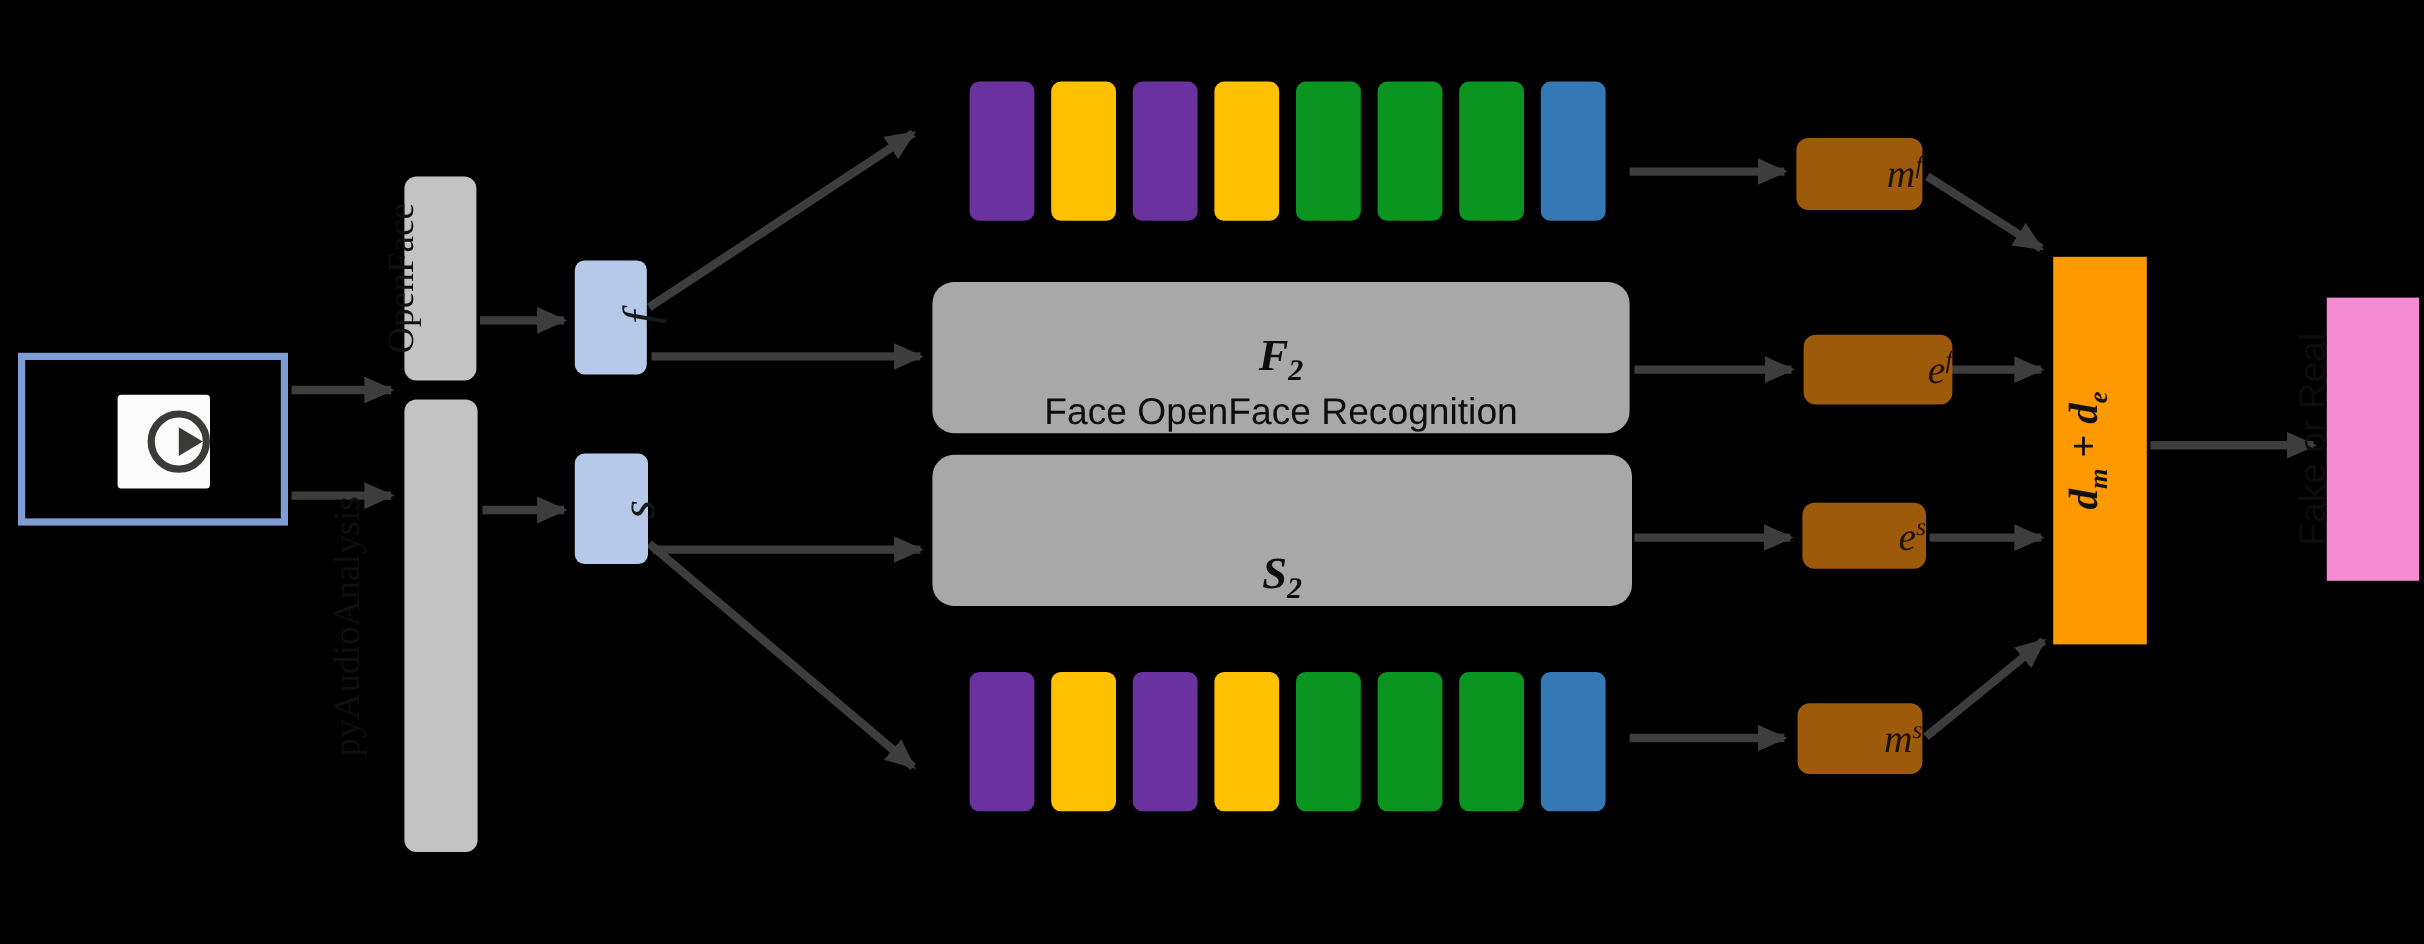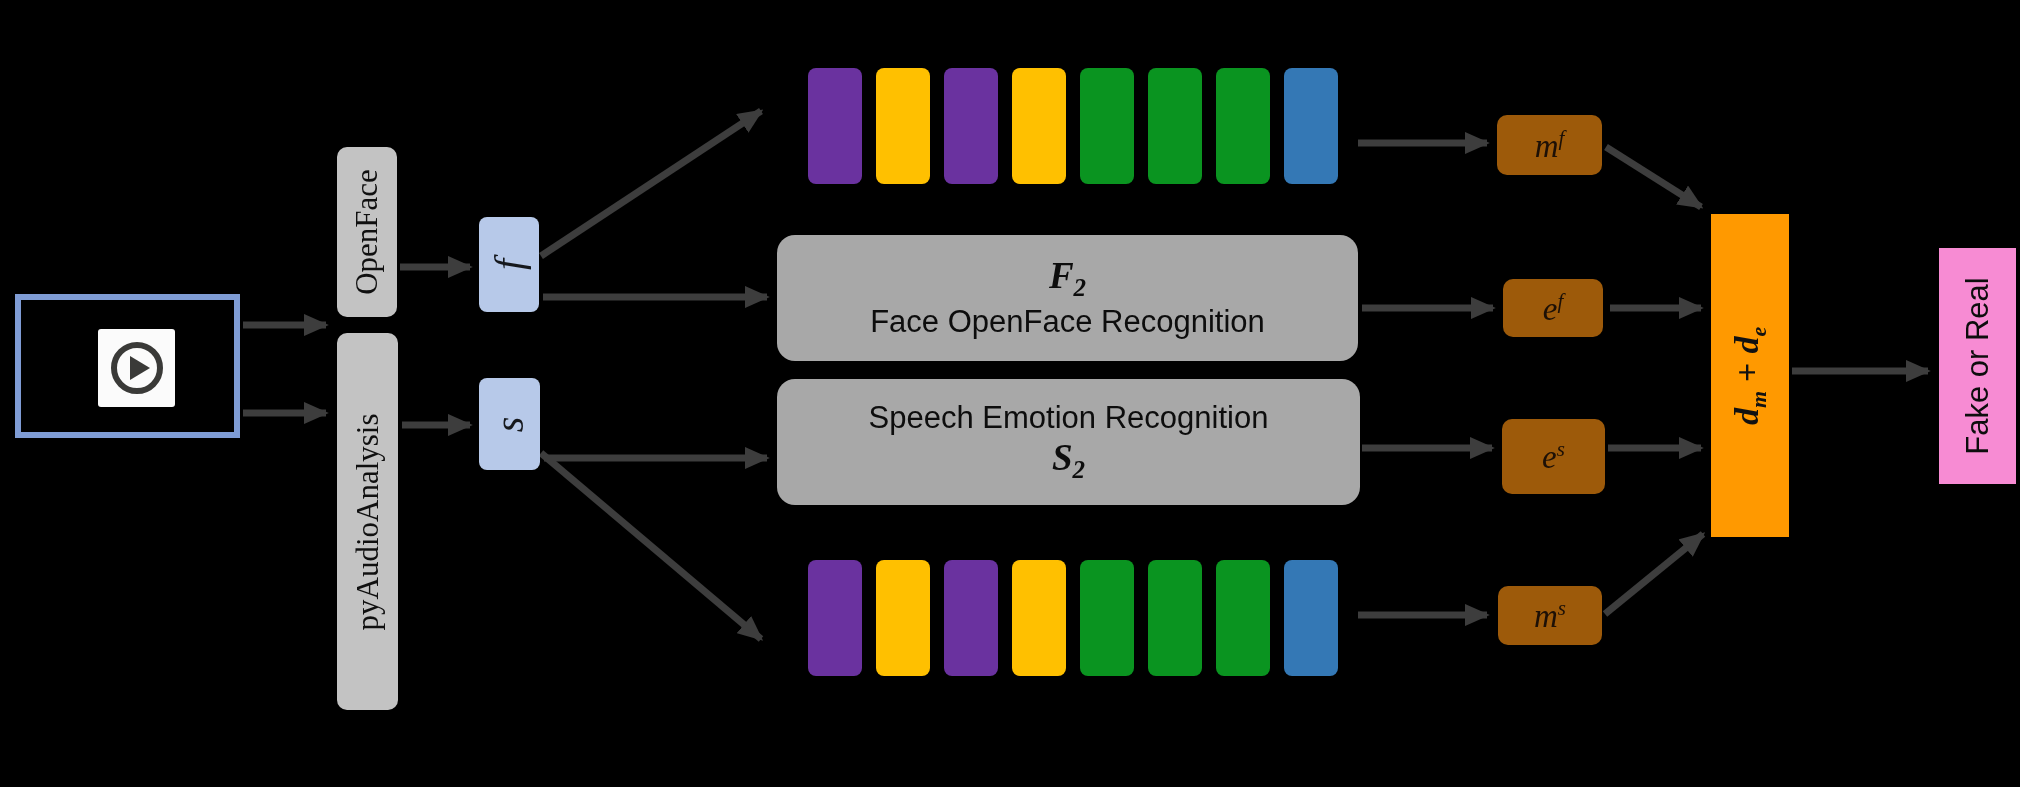--- a/index.html
+++ b/index.html
@@ -1,21 +1,21 @@
 <!DOCTYPE html>
 <html style="--c-video_border: #7f9cd5; --c-extractor_gray: #c3c3c3; --c-feature_blue: #b7c9e9; --c-model_gray: #a8a8a8; --c-block_purple: #6a329f; --c-block_yellow: #ffc000; --c-block_green: #0a9420; --c-block_blue: #3478b5; --c-output_brown: #9d5a0a; --c-fusion_orange: #ff9900; --c-decision_pink: #f78bd3; --c-arrow_gray: #3d3d3d; --c-background: #000000;"><head>
 <meta charset="utf-8">
 <style>
   html,body { margin:0; padding:0; background:#000; }
   #canvas {
     position:relative; width:2020px; height:787px; background:#000;
     overflow:hidden; font-family:"Liberation Sans", sans-serif;
   }
   .abs { position:absolute; box-sizing:border-box; }
-  .center { display:flex; align-items:center; justify-content:center; }
+  .center { display:flex; align-items:center; justify-content:flex-end; }
 
   
   .vtext { transform:rotate(-90deg); white-space:nowrap; }
 
   .serif { font-family:"Liberation Serif", serif; }
   .math  { font-family:"Liberation Serif", serif; font-style:italic; }
   .boldmath { font-family:"Liberation Serif", serif; font-style:italic; font-weight:bold; }
 
   
   .video-box {
@@ -71,22 +71,22 @@
   .frow-bottom { top:560px; }
   .fblock { width:54px; height:116px; border-radius:8px; flex:0 0 auto; }
 
   
   .obox {
     background:var(--c-output_brown,#9d5a0a); border-radius:10px;
     color:#1d1006; font-size:33px;
   }
   .obox sup, .obox .osup { font-size:21px; }
   .mf { left:1497px; top:115px; width:105px; height:60px; }
-  .ef { left:1503px; top:279px; width:100px; height:58px; }
-  .es { left:1502px; top:419px; width:103px; height:75px; }
+  .ef { left:1503px; top:279px; width:124px; height:58px; }
+  .es { left:1502px; top:419px; width:103px; height:55px; }
   .ms { left:1498px; top:586px; width:104px; height:59px;font-style:italic; }
 
   
   .fusion {
     left:1711px; top:214px; width:78px; height:323px;
     background:var(--c-fusion_orange,#ff9900); color:#111; font-size:34px;
   }
   .fusion sub { font-size:22px; }
   .fusion .plus { margin:0 9px; font-style:normal; }
   .decision {
@@ -170,21 +170,20 @@
       <div class="fblock" style="background: var(--c-block_green);"></div>
       <div class="fblock" style="background: var(--c-block_green);"></div>
       <div class="fblock" style="background: var(--c-block_blue);"></div>
     </div>
 
   <div class="abs model face-model center">
     <div class="sym boldmath"><span>F</span><sub>2</sub></div>
     <div class="mlabel">Face OpenFace Recognition</div>
   </div>
   <div class="abs model speech-model center">
-    <div class="mlabel">Speech Emotion Recognition</div>
     <div class="sym boldmath"><span>S</span><sub>2</sub></div>
   </div>
 
   <div class="abs obox mf center math">
     <span><span>m</span><sup>f</sup></span>
   </div>
   <div class="abs obox ef center math">
     <span><span>e</span><sup>f</sup></span>
   </div>
   <div class="abs obox es center math">

